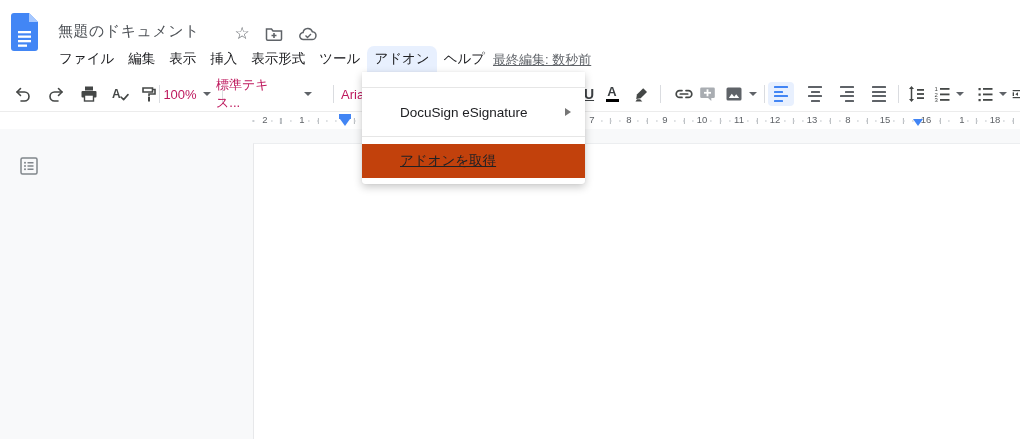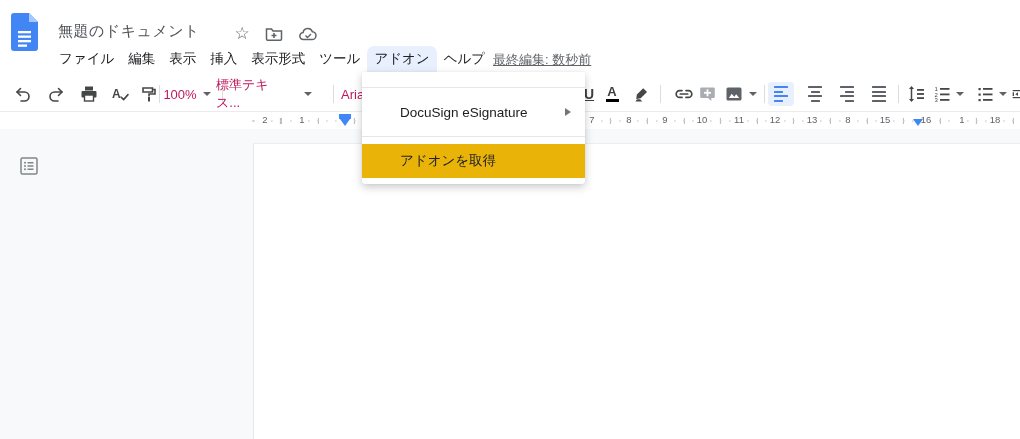--- a/index.html
+++ b/index.html
@@ -55,21 +55,21 @@
   #left-panel { left:0; top:143px; width:253px; height:296px; background:#f8f9fa; }
   #page { left:253px; top:143px; width:767px; height:296px; background:#fff; border-left:1px solid #e7e8ea; border-top:1px solid #eceef0; }
   #outline-btn { left:18px; top:155px; width:22px; height:22px; color:#80868b; }
 
   
   #addons-menu { left:362px; top:72px; width:223px; background:#fff; z-index:50;
       box-shadow:0 3px 8px rgba(0,0,0,.22), 0 0 1px rgba(0,0,0,.12);
       border-radius:0 0 3px 3px; padding:8px 0 6px 0; }
   .mi { position:relative; height:34px; display:flex; align-items:center; padding-left:38px; font-size:13.5px; color:#202124; cursor:default; }
   .mi.disabled { color:#ababab; }
-  .mi.hovered { background:#eab308; }
+  .mi.hovered { background:#c2410c;text-decoration:underline; }
   .mi .sub-arrow { position:absolute; right:14px; width:0; height:0; border-top:4.5px solid transparent; border-bottom:4.5px solid transparent; border-left:6px solid #757575; }
   .m-div { height:1px; background:#e6e6e6; margin:7px 0; }
 </style>
 </head>
 <body>
 
 <div id="stage">
 
   <svg id="docs-icon" class="abs" viewBox="0 0 27 38">
     <path d="M3 0h15l9 9v26a3 3 0 0 1-3 3H3a3 3 0 0 1-3-3V3a3 3 0 0 1 3-3z" fill="#4286f5"></path>

